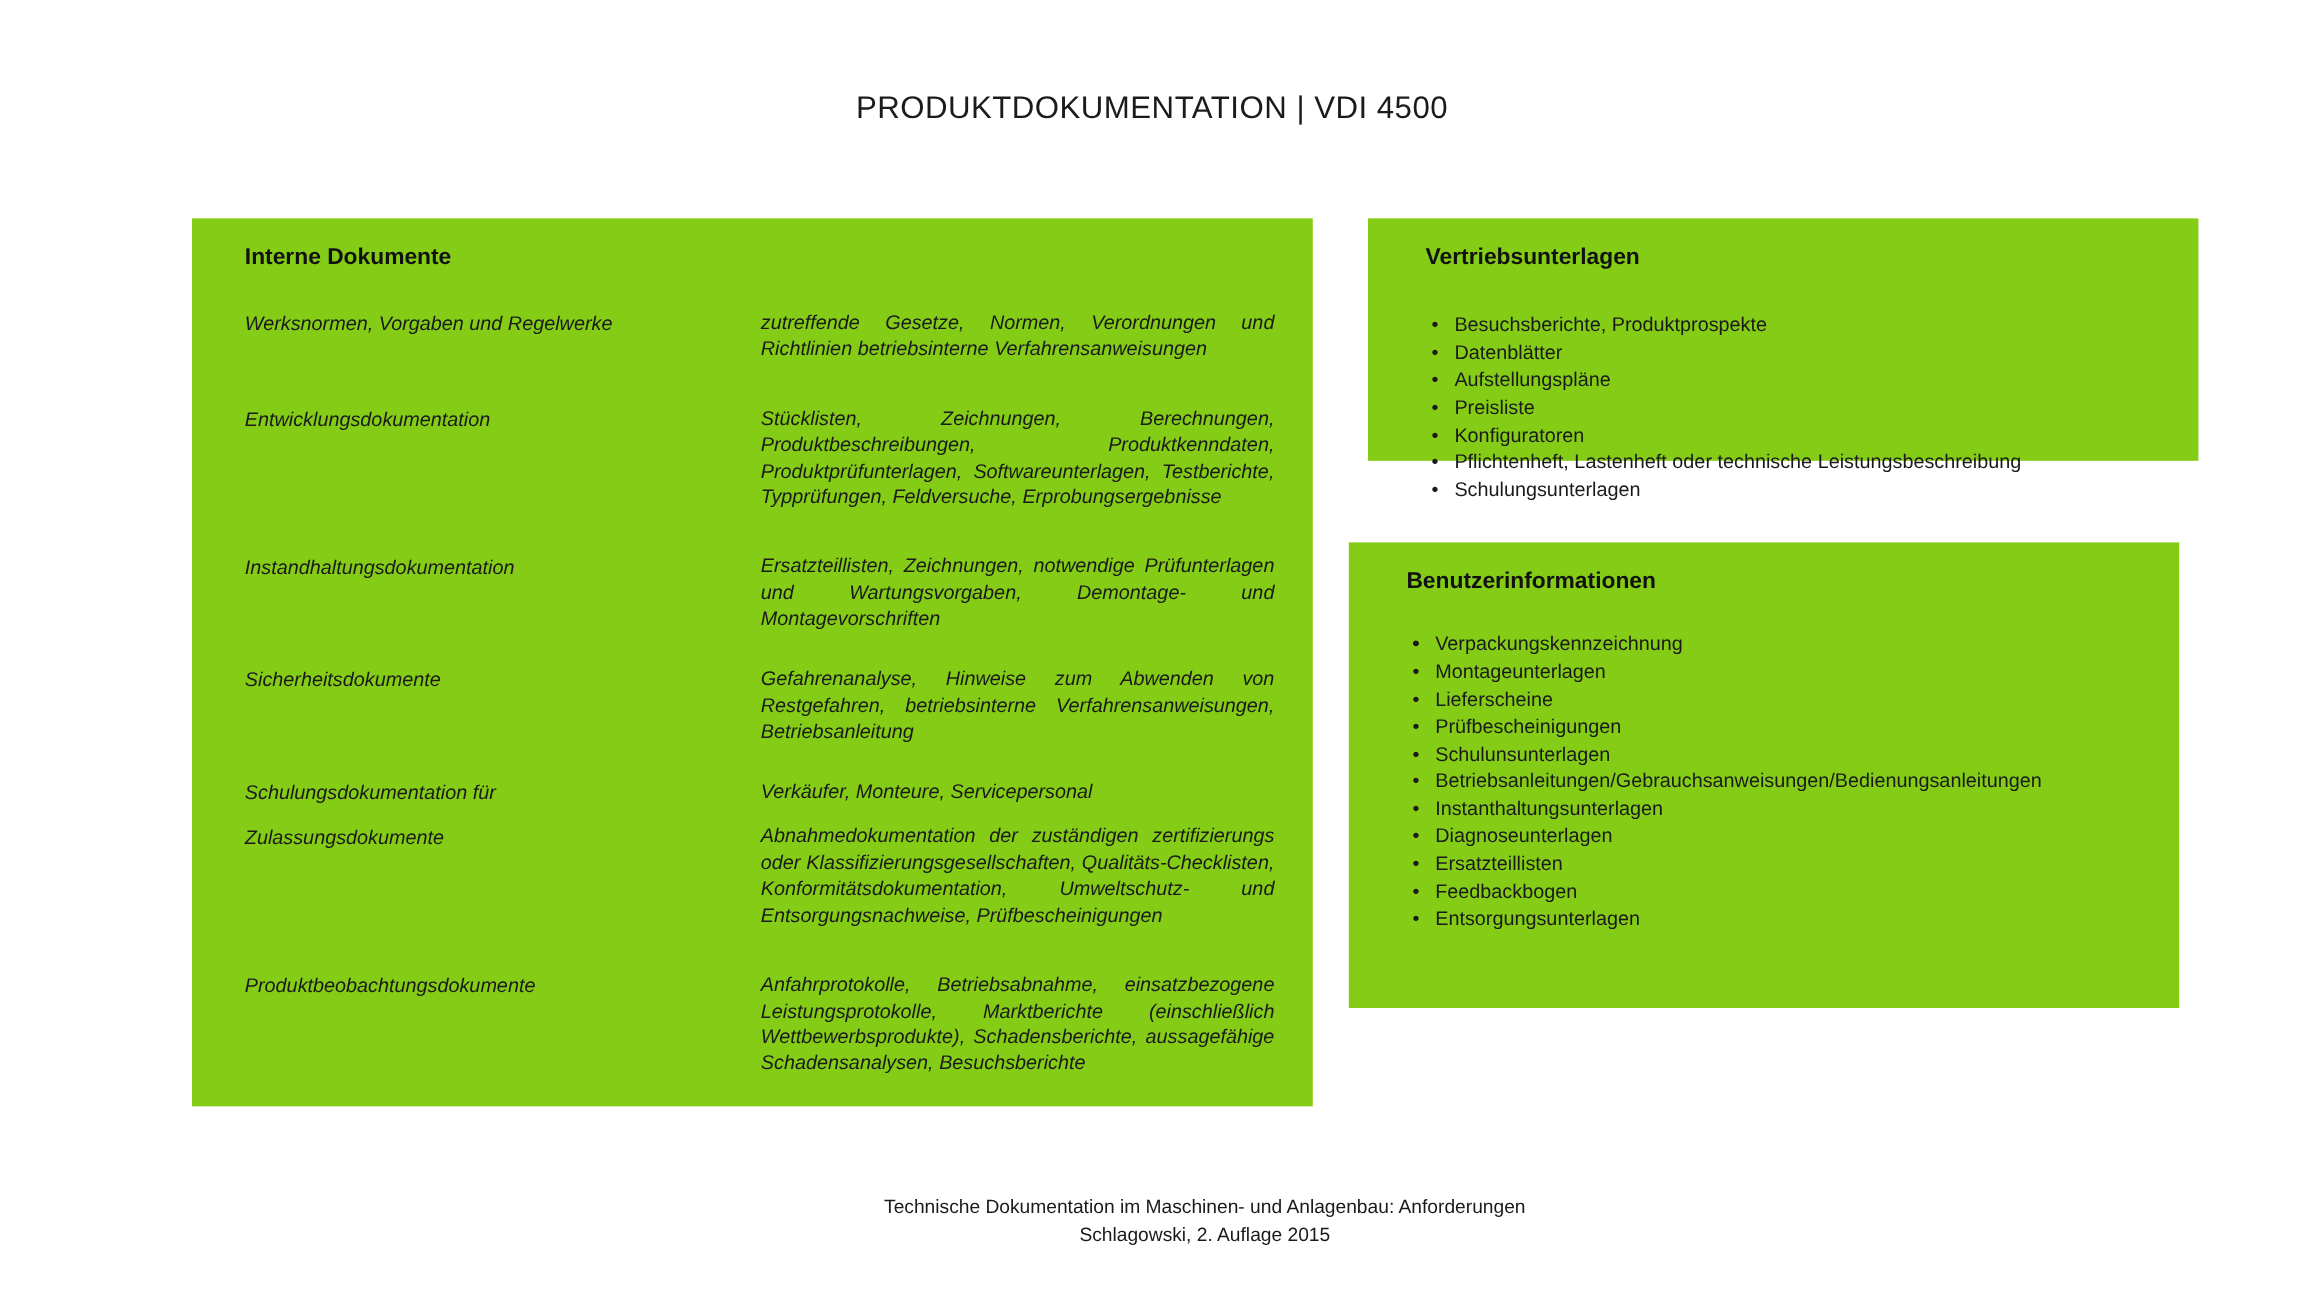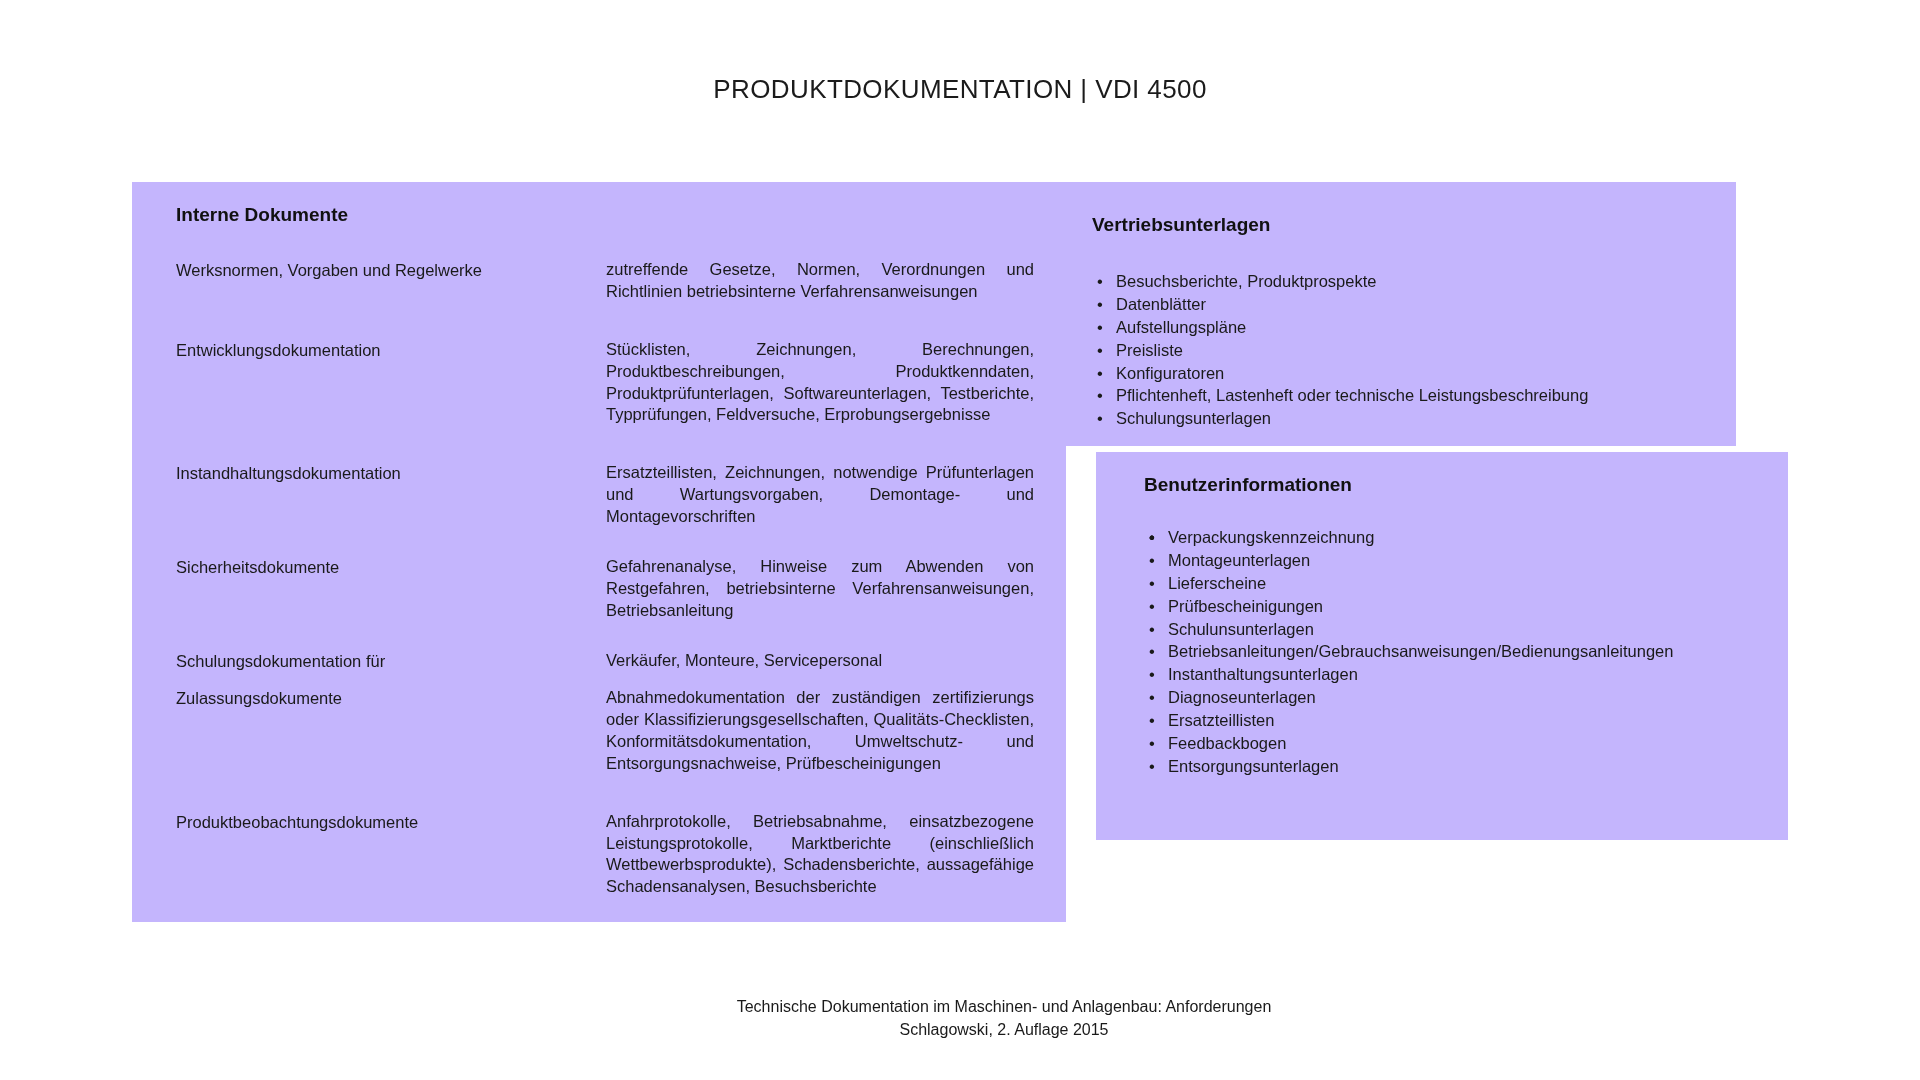--- a/index.html
+++ b/index.html
@@ -26,38 +26,39 @@
     font-size: 26px;
     font-weight: 400;
     letter-spacing: 0.4px;
     color: #1b1b1b;
     white-space: pre;
   }
 
   
   .panel {
     position: absolute;
-    background: #c4b5fd;
+    background: #84cc16;
     box-sizing: border-box;
+    margin-left: 28px;
   }
 
   #panel-internal {
     left: 132px;
     top: 182px;
     width: 934px;
     height: 740px;
     padding: 22px 26px 0 26px;
   }
 
   #panel-sales {
-    left: 1044px;
+    left: 1112px;
     top: 182px;
     width: 692px;
-    height: 264px;
-    padding: 32px 30px 0 30px;
+    height: 202px;
+    padding: 22px 30px 0 30px;
   }
 
   #panel-user {
     left: 1096px;
     top: 452px;
     width: 692px;
     height: 388px;
     padding: 22px 30px 0 30px;
   }
 
@@ -73,20 +74,21 @@
 
   
   .rows {
     position: relative;
     margin-top: 32px;
   }
   .row {
     display: flex;
     align-items: flex-start;
     margin-bottom: 22px;
+    font-style: italic;
   }
   .row-term {
     width: 448px;
     flex: 0 0 448px;
     font-size: 16.5px;
     line-height: 1.38;
     padding-left: 18px;
     box-sizing: border-box;
     color: #1a1a1a;
   }

